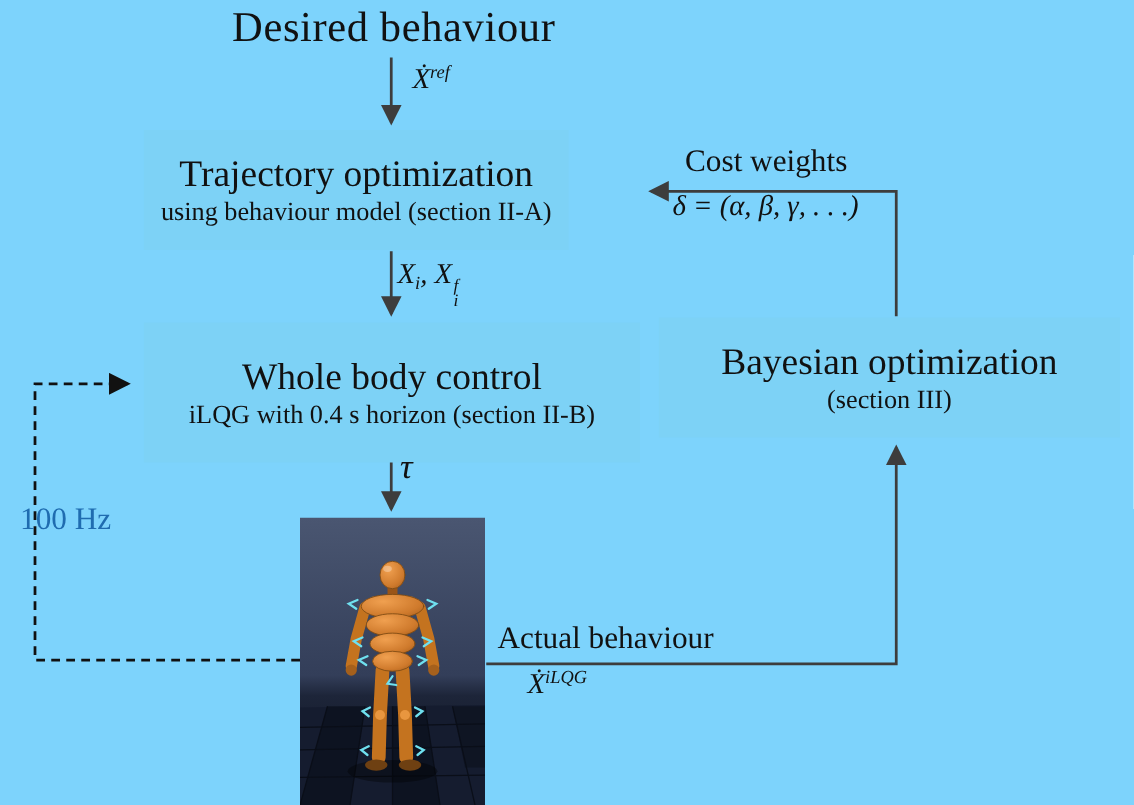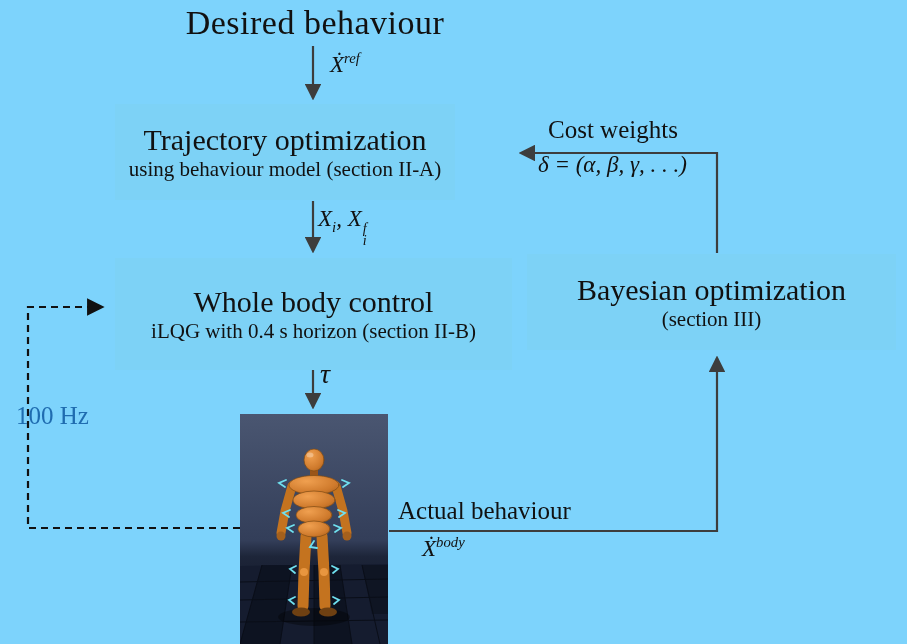--- a/index.html
+++ b/index.html
@@ -97,21 +97,21 @@
 
   <div class="abs math" id="lab-tau">τ</div>
 
   <div class="abs" id="lab-cost">Cost weights</div>
 
   <div class="abs" id="lab-actual">Actual behaviour</div>
 
   <div class="abs" id="lab-delta">δ = (α, β, γ, . . .)</div>
 
   <div class="abs math" id="lab-xreal">
-    <span>Ẋ</span><sup>body</sup>
+    <span>Ẋ</span><sup>iLQG</sup>
   </div>
 
   <div class="abs" id="lab-rate">100 Hz</div>
 
   <div class="abs robot">
     <svg viewBox="0 0 148 230" width="148" height="230">
       <defs>
         <linearGradient id="bgGrad" x1="0" y1="0" x2="0" y2="1">
           <stop offset="0" stop-color="#4a5671"></stop>
           <stop offset="0.55" stop-color="#333e59"></stop>

